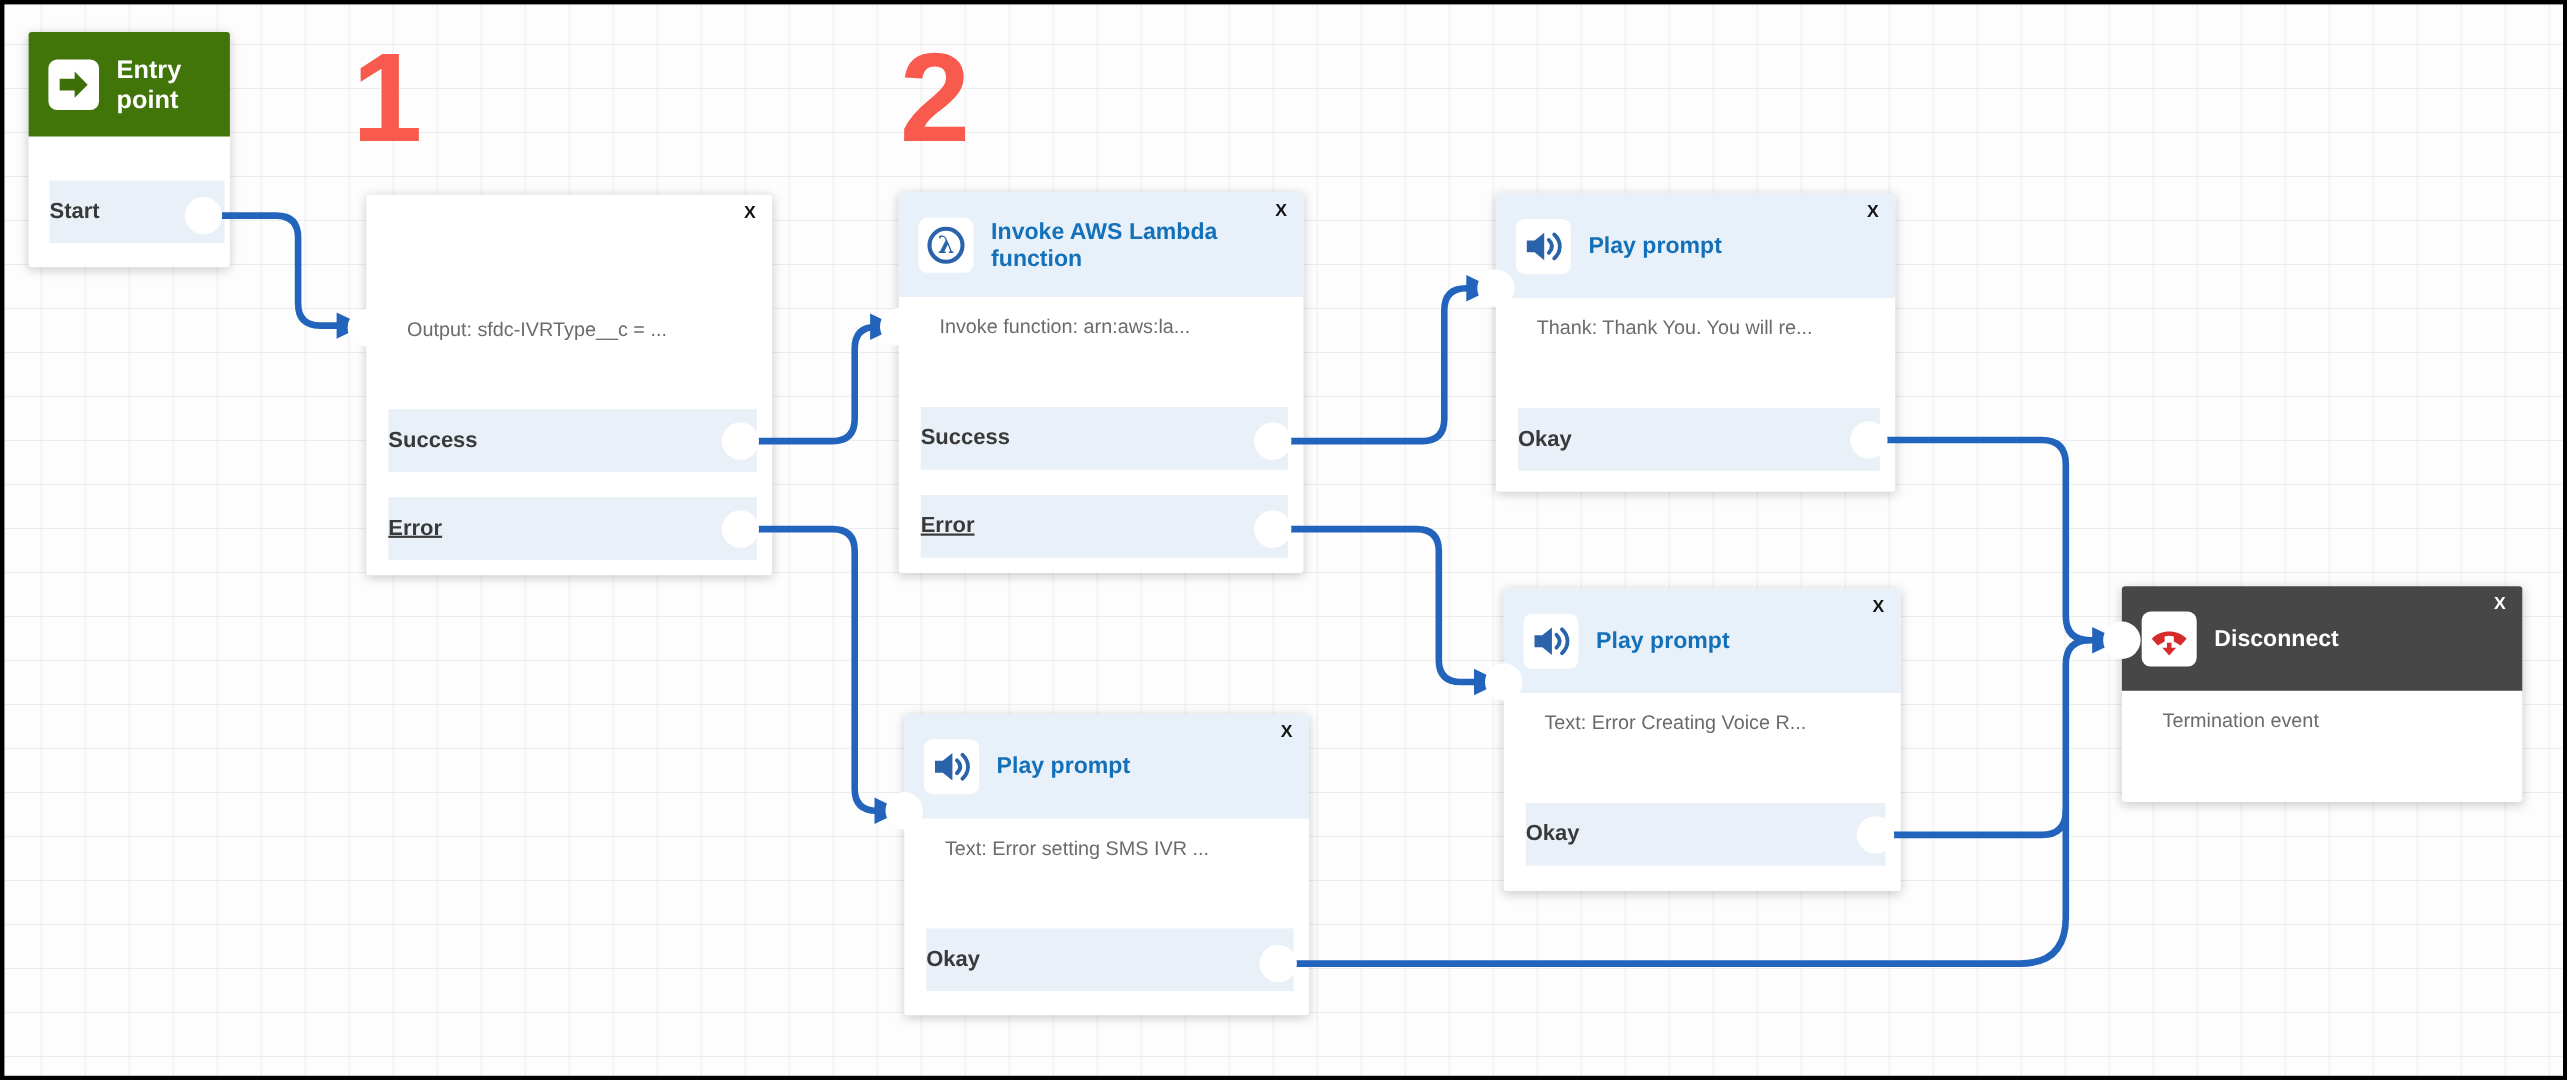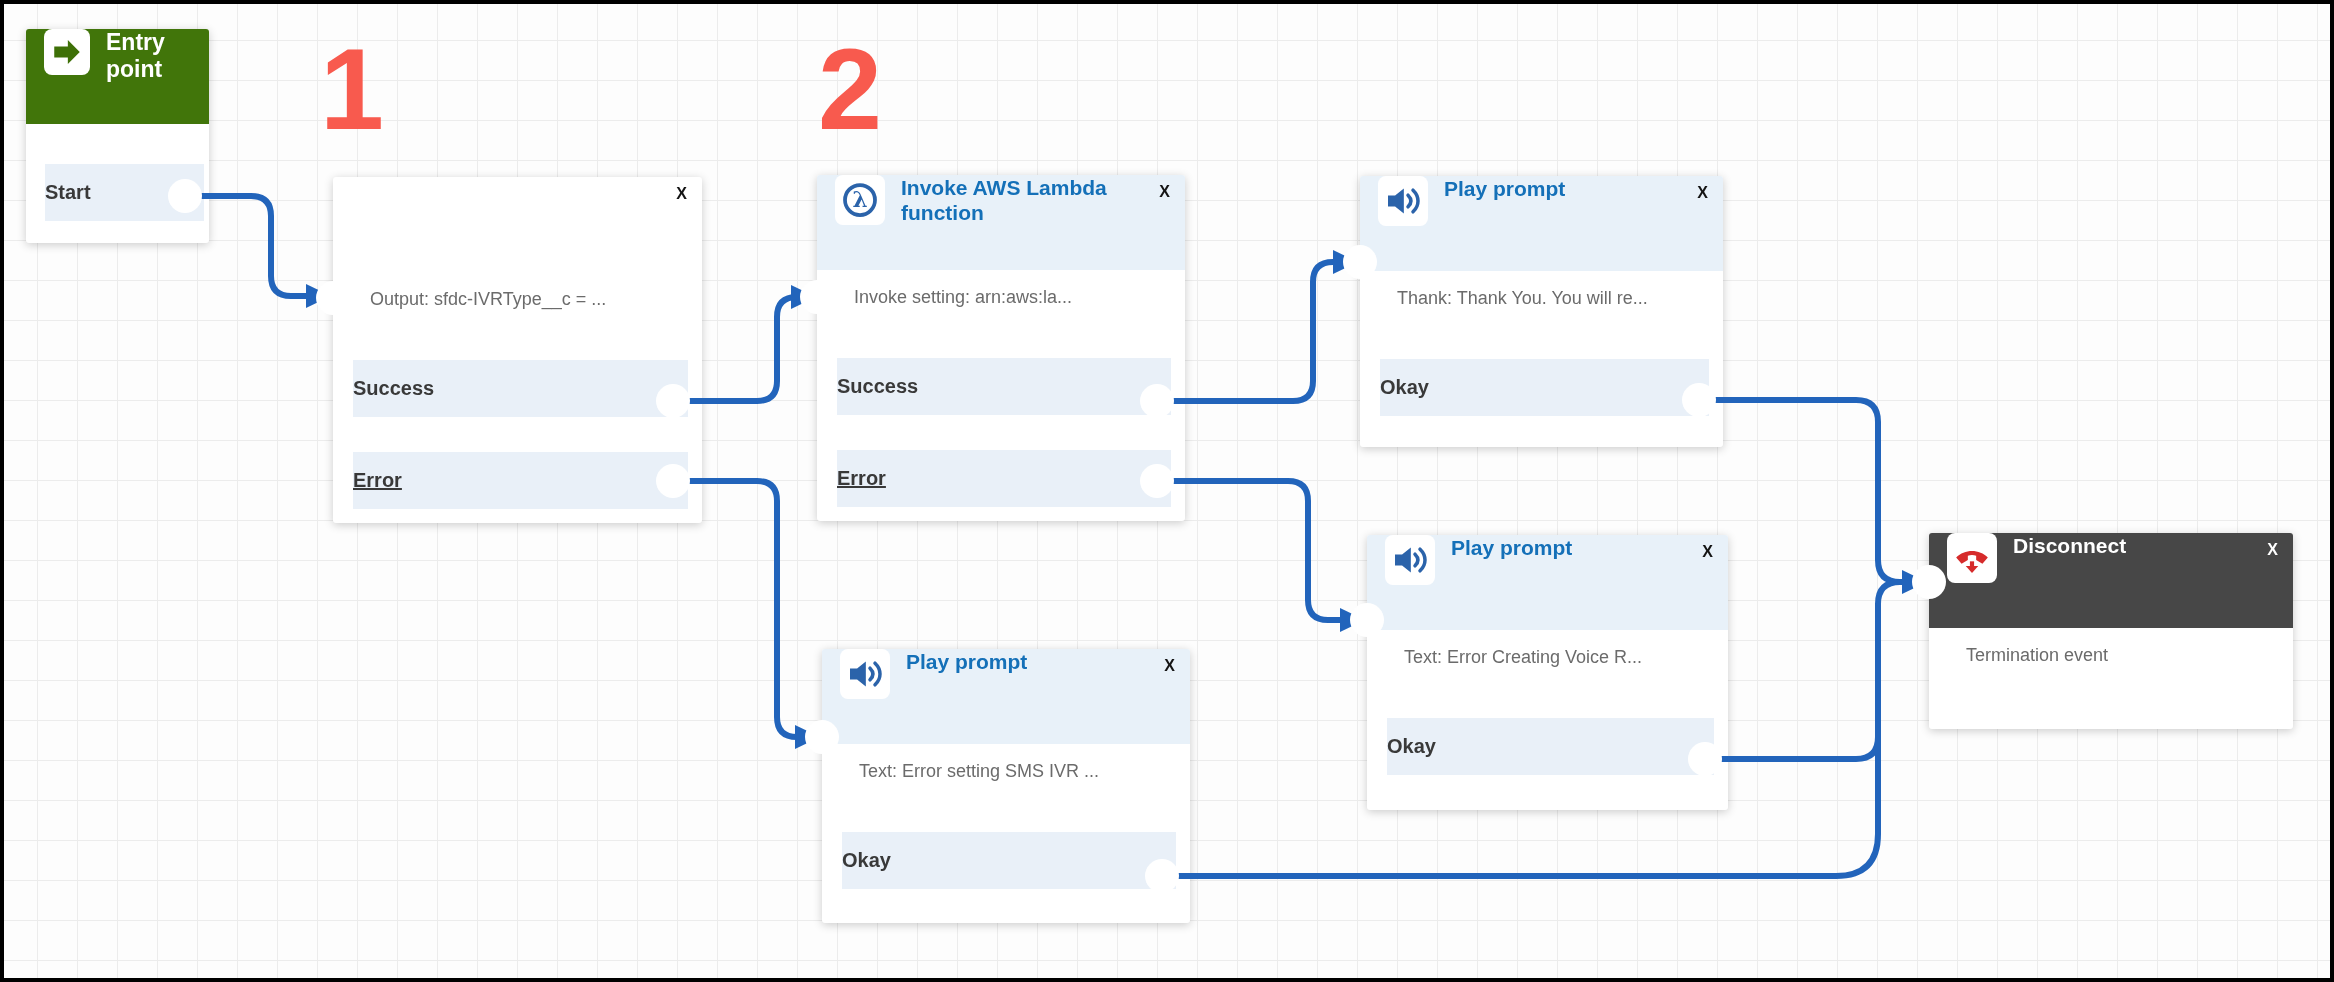--- a/index.html
+++ b/index.html
@@ -10,38 +10,38 @@
     background-image:
       linear-gradient(to right, #ececec 1px, transparent 1px),
       linear-gradient(to bottom, #ececec 1px, transparent 1px);
     background-size:40px 40px;
     background-position:-3px 0;
   }
   .frame{position:absolute;inset:0;border:4px solid #000;box-sizing:border-box;pointer-events:none;z-index:40;}
 
   .block{position:absolute;background:#fff;border-radius:3px;
     box-shadow:0 2px 10px rgba(0,0,0,.20);z-index:2;}
-  .hdr{position:absolute;top:0;left:0;right:0;height:95px;display:flex;align-items:flex-start;
+  .hdr{position:absolute;top:0;left:0;right:0;height:95px;display:flex;align-items:center;
     gap:16px;padding:0 18px;box-sizing:border-box;border-radius:3px 3px 0 0;}
   .hdr.light{background:#e8f1f9;}
   .hdr.green{background:#41750a;}
   .hdr.dark{background:#474747;}
   .tile{flex:none;width:50px;height:50px;border-radius:8px;background:#fff;
     display:flex;align-items:center;justify-content:center;}
   .title{font-size:21px;line-height:25px;font-weight:700;color:#1470b8;}
   .hdr.green .title{color:#fff;font-size:23px;line-height:27px;}
   .hdr.dark .title{color:#fff;}
   .close{position:absolute;top:8px;right:15px;font-size:16px;font-weight:700;color:#141414;cursor:pointer;}
   .hdr.dark + .close, .close.white{color:#fff;}
   .summary{position:absolute;top:112px;left:37px;right:14px;font-size:18px;font-weight:400;
     color:#6b6b6b;white-space:nowrap;overflow:hidden;}
   .row{position:absolute;left:20px;right:14px;height:57px;background:#e9f0f8;
     display:flex;align-items:center;box-sizing:border-box;
     font-size:20px;font-weight:700;color:#393939;}
-  .r1{top:183px;text-align:right;} .r2{top:275px;text-decoration:underline;}
+  .r1{top:195px;text-align:right;} .r2{top:275px;text-decoration:underline;}
   .entry-row{top:135px;left:19px;right:5px;}
 
   .port{position:absolute;width:34px;height:34px;border-radius:50%;background:#fff;z-index:6;}
 
   .wires{position:absolute;left:0;top:0;z-index:5;pointer-events:none;}
   .wires path{stroke:#2264bb;stroke-width:6;fill:none;}
   .wires polygon{fill:#2264bb;}
 
   .stepnum{position:absolute;z-index:4;font-size:115px;line-height:1;font-weight:800;color:#f85a4e;}
 </style>
@@ -97,21 +97,21 @@
   <div class="hdr light">
     <div class="tile">
       <svg width="40" height="40" viewBox="0 0 48 48">
         <circle cx="24" cy="24" r="18" fill="none" stroke="#2b63aa" stroke-width="4.5"></circle>
         <text x="24" y="32.5" text-anchor="middle" font-size="26" font-weight="700" fill="#2b63aa" font-family="'DejaVu Serif', serif">λ</text>
       </svg>
     </div>
     <div class="title" style="max-width:260px;">Invoke AWS Lambda function</div>
   </div>
   <span class="close">X</span>
-  <div class="summary">Invoke setting: arn:aws:la...</div>
+  <div class="summary">Invoke function: arn:aws:la...</div>
   <div class="row r1">
     <span>Success</span>
   </div>
   <div class="row r2">
     <span>Error</span>
   </div>
 </div>
 
 <div class="block" style="left:1360px;top:176px;width:363px;height:271px;">
   <div class="hdr light">

